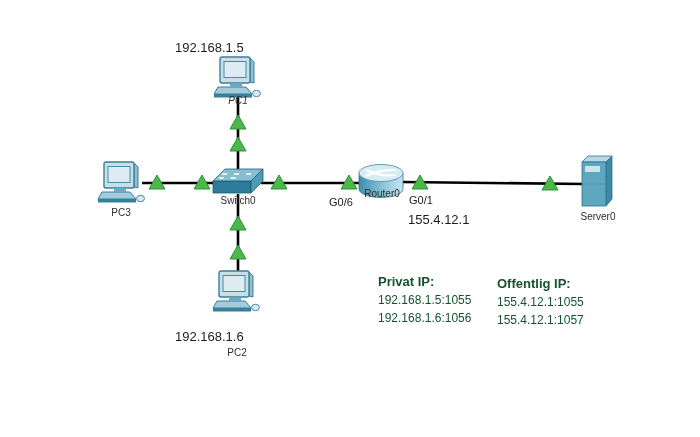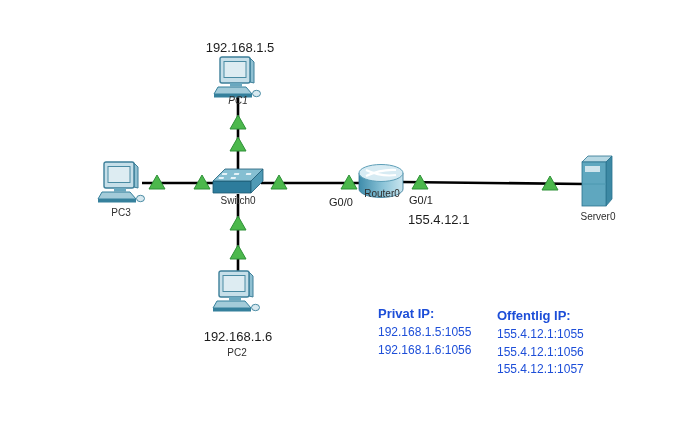--- a/index.html
+++ b/index.html
@@ -2,24 +2,24 @@
 <html><head>
 <meta charset="utf-8">
 <style>
   html,body{margin:0;padding:0;background:#ffffff;}
   #canvas{
     position:relative;width:700px;height:437px;background:#ffffff;
     font-family:"Liberation Sans", sans-serif;overflow:hidden;
   }
   #net-svg{position:absolute;left:0;top:0;}
   .lbl{position:absolute;color:#1a1a1a;white-space:nowrap;}
-  .lbl-ip{font-size:13px;font-weight:400;color:#1c1c1c;text-align:center;}
+  .lbl-ip{font-size:13px;font-weight:400;color:#1c1c1c;text-align:left;}
   .lbl-dev{font-size:10px;font-weight:400;color:#2e2e2e;text-align:center;}
   .lbl-port{font-size:11px;font-weight:400;color:#1c1c1c;}
-  .note{position:absolute;color:#1d4ed8;margin-top:32px;}
+  .note{position:absolute;color:#14532d;}
   .note .note-title{font-size:13px;font-weight:700;margin:0 0 3px 0;}
   .note .note-line{font-size:12px;font-weight:400;line-height:17.5px;}
 </style>
 </head>
 <body>
 
 <div id="canvas">
 
   <svg id="net-svg" width="700" height="437" viewBox="0 0 700 437">
     <defs>
@@ -99,29 +99,28 @@
   <div class="lbl lbl-ip" style="left:175px;top:329px;width:126px;">192.168.1.6</div>
   <div class="lbl lbl-ip" style="left:408px;top:212px;width:80px;text-align:left;">155.4.12.1</div>
 
   <div class="lbl lbl-dev" style="left:208px;top:95px;width:60px;font-style:italic;">PC1</div>
   <div class="lbl lbl-dev" style="left:91px;top:207px;width:60px;">PC3</div>
   <div class="lbl lbl-dev" style="left:207px;top:311px;width:60px;margin-top:36px;">PC2</div>
   <div class="lbl lbl-dev" style="left:208px;top:195px;width:60px;">Switch0</div>
   <div class="lbl lbl-dev" style="left:352px;top:188px;width:60px;">Router0</div>
   <div class="lbl lbl-dev" style="left:567px;top:211px;width:62px;">Server0</div>
 
-  <div class="lbl lbl-port" style="left:329px;top:196px;">G0/0</div>
+  <div class="lbl lbl-port" style="left:329px;top:196px;">G0/6</div>
   <div class="lbl lbl-port" style="left:409px;top:194px;">G0/1</div>
 
   <div class="note" style="left:378px;top:274px;">
     <div class="note-title">Privat IP:</div>
     <div class="note-line">192.168.1.5:1055</div>
     <div class="note-line">192.168.1.6:1056</div>
   </div>
 
   <div class="note" style="left:497px;top:276px;">
     <div class="note-title">Offentlig IP:</div>
     <div class="note-line">155.4.12.1:1055</div>
-    <div class="note-line">155.4.12.1:1056</div>
     <div class="note-line">155.4.12.1:1057</div>
   </div>
 
 </div>
 
 </body></html>

